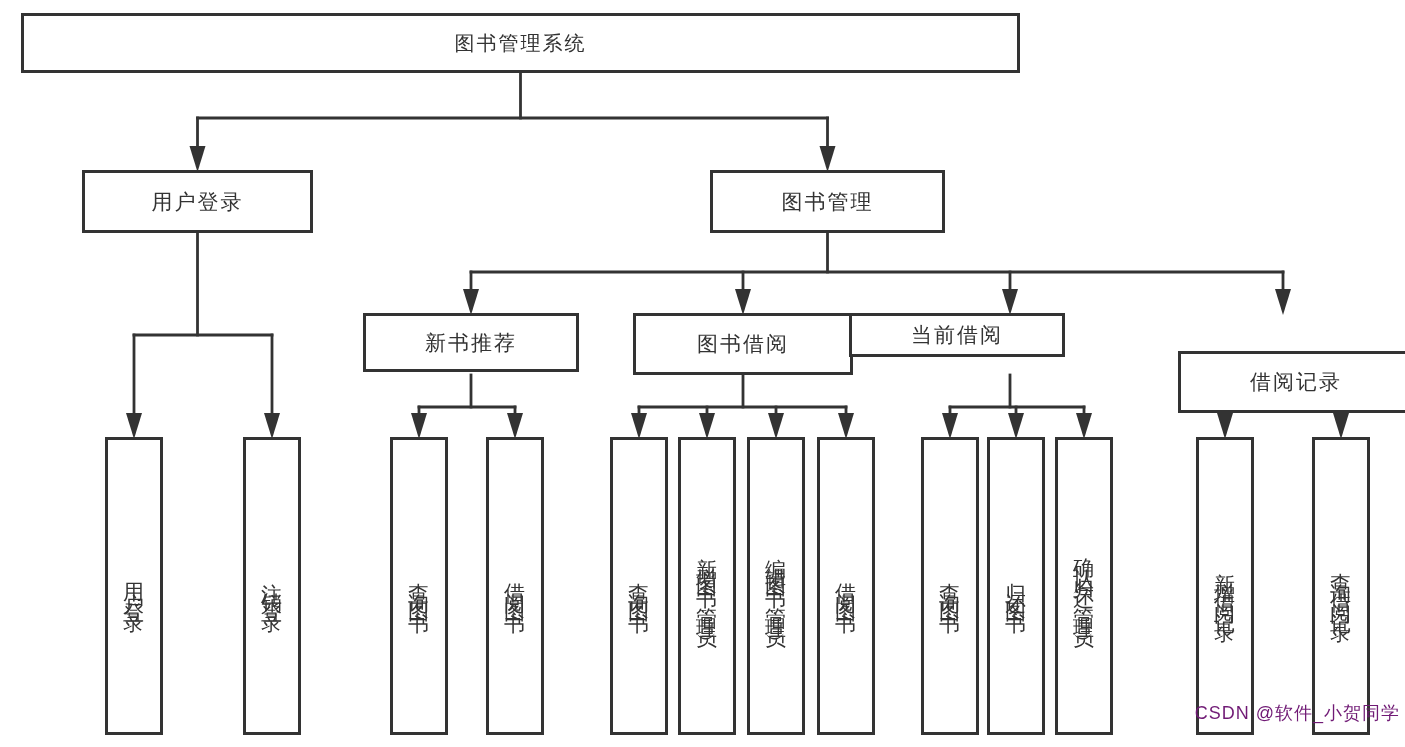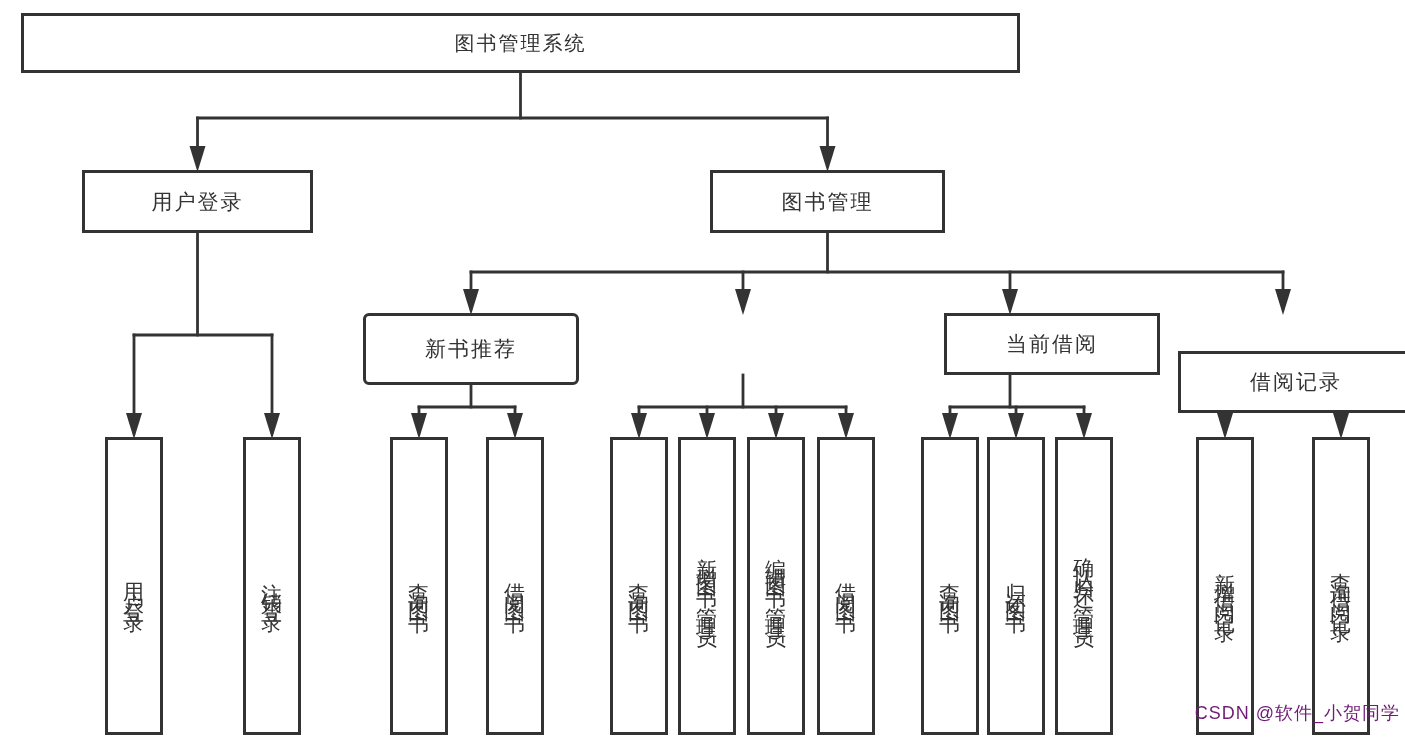--- a/index.html
+++ b/index.html
@@ -126,24 +126,27 @@
     <span>图书管理系统</span>
   </div>
 
   <div class="node hnode" id="node-user_login" style="left:82px; top:170px; width:231px; height:63px;">
     <span>用户登录</span>
   </div>
   <div class="node hnode" id="node-book_mgmt" style="left:710px; top:170px; width:235px; height:63px;text-align:right;">
     <span>图书管理</span>
   </div>
 
-  <div class="node hnode" id="node-new_book_rec" style="left:363px; top:313px; width:216px; height:72px;border-radius:6px;">
+  <div class="node hnode" id="node-new_book_rec" style="left:363px; top:313px; width:216px; height:59px;">
     <span>新书推荐</span>
   </div>
-  <div class="node hnode" id="node-current_borrow" style="left:944px; top:313px; width:216px; height:62px;">
+  <div class="node hnode" id="node-book_borrow" style="left:633px; top:313px; width:220px; height:62px;">
+    <span>图书借阅</span>
+  </div>
+  <div class="node hnode" id="node-current_borrow" style="left:849px; top:313px; width:216px; height:44px;">
     <span>当前借阅</span>
   </div>
   <div class="node hnode" id="node-borrow_records" style="left:1178px; top:313px; width:236px; height:62px;margin-top:38px;">
     <span>借阅记录</span>
   </div>
 
   <div class="node leaf" id="node-leaf_user_login" style="left:105px;">
     <span class="vtext">用户登录</span>
   </div>
   <div class="node leaf" id="node-leaf_logout" style="left:243px;">

